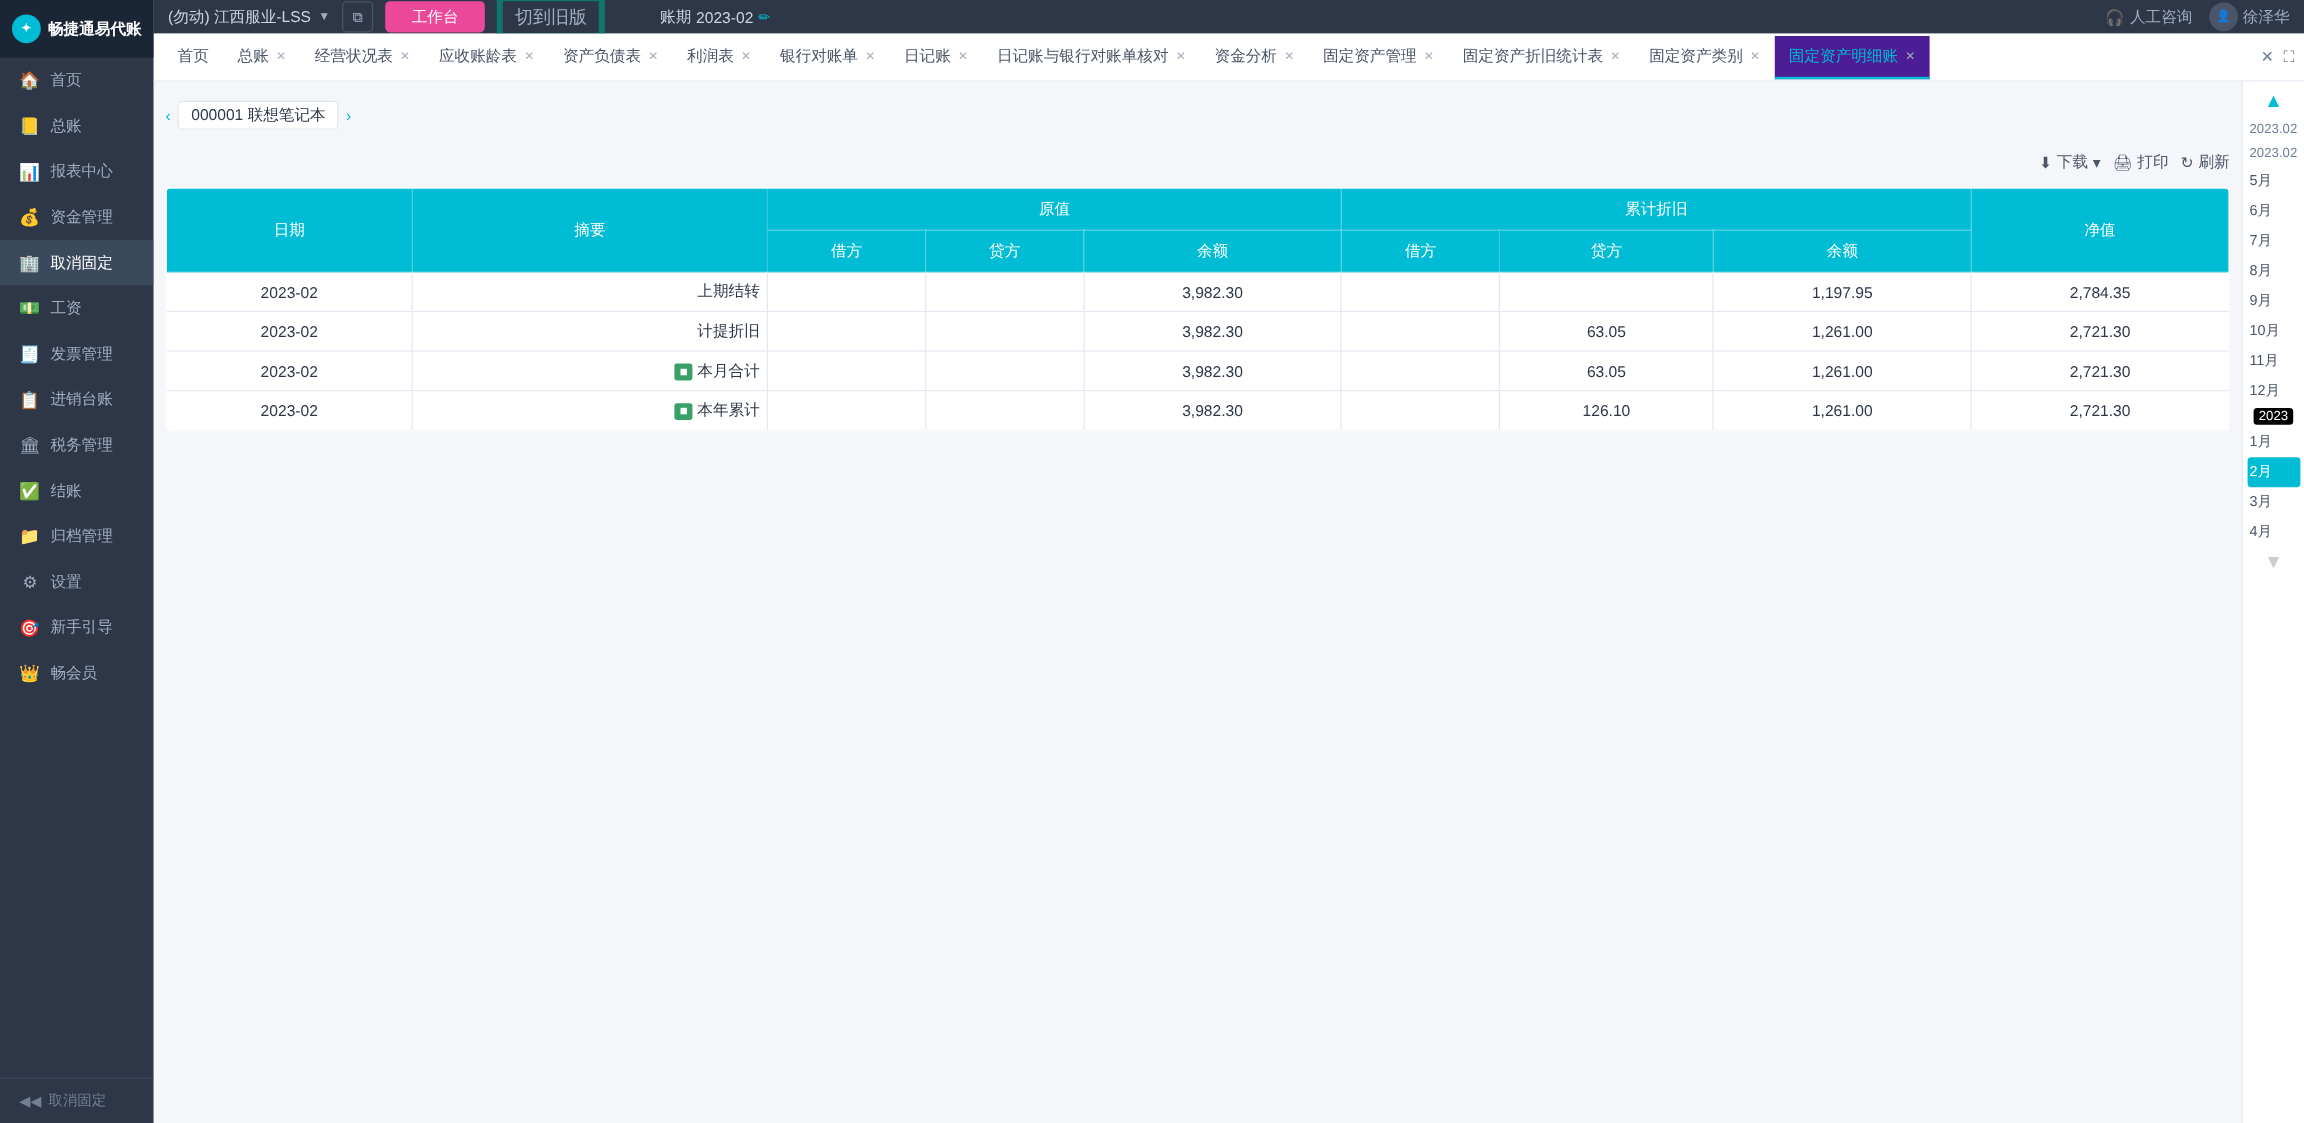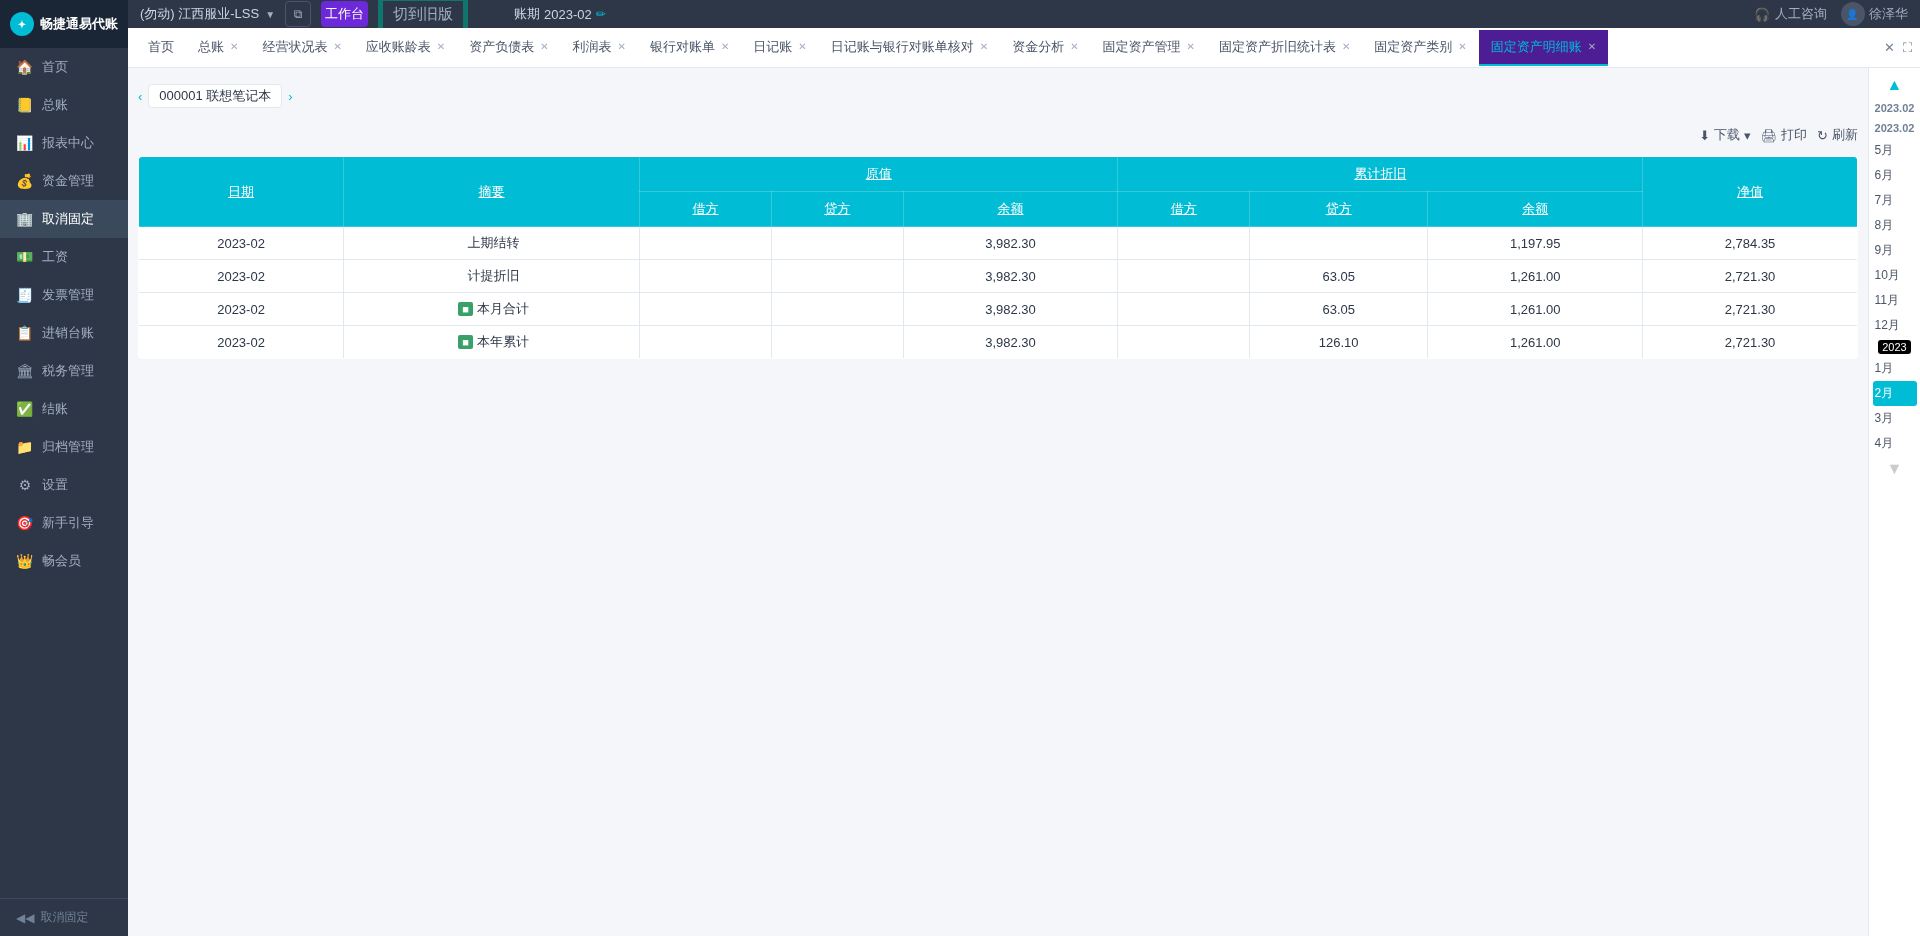--- a/index.html
+++ b/index.html
@@ -84,23 +84,23 @@
     }
     .topbar-company-chevron { color: #a0aec0; font-size: 10px; }
     .topbar-copy-icon {
       width: 26px; height: 26px;
       border: 1px solid #4a5568;
       border-radius: 4px;
       display: flex; align-items: center; justify-content: center;
       color: #a0aec0; cursor: pointer; font-size: 12px;
     }
     .topbar-workbench {
-      background: #6d28d9;
+      background: #ec4899;
       color: #fff;
-      padding: 4px 4px;
+      padding: 4px 22px;
       border-radius: 4px;
       font-size: 13px;
       cursor: pointer;
     }
     .topbar-switch {
       background: transparent;
       border: 5px solid #0f766e;
       color: #a0aec0;
       padding: 4px 10px;
       border-radius: 4px;
@@ -240,33 +240,32 @@
       overflow: hidden;
     }
     .data-table th {
       background: #00bcd4;
       color: #fff;
       text-align: center;
       padding: 8px 6px;
       font-weight: normal;
       font-size: 13px;
       border: 1px solid rgba(255,255,255,0.2);
-      text-decoration: underline;
     }
     .data-table th.header-group {
       background: #00bcd4;
     }
     .data-table td {
       text-align: center;
       padding: 7px 6px;
       border: 1px solid #e2e8f0;
       font-size: 13px;
       color: #2d3748;
     }
-    .data-table td.left { text-align: center; padding-left: 10px; }
+    .data-table td.left { text-align: right; padding-left: 10px; }
     .tag-green {
       background: #38a169;
       color: #fff;
       padding: 1px 4px;
       border-radius: 2px;
       font-size: 11px;
       margin-right: 4px;
     }
 
     
@@ -280,21 +279,20 @@
       overflow-y: auto;
       padding: 4px 0;
       flex-shrink: 0;
     }
     .right-panel .year-label {
       font-size: 11px;
       color: #718096;
       padding: 4px 2px;
       text-align: center;
       writing-mode: horizontal-tb;
-      font-weight: bold;
     }
     .right-panel .month-item {
       width: 44px;
       text-align: left;
       padding: 4px 2px;
       font-size: 12px;
       color: #4a5568;
       cursor: pointer;
       border-radius: 3px;
     }

